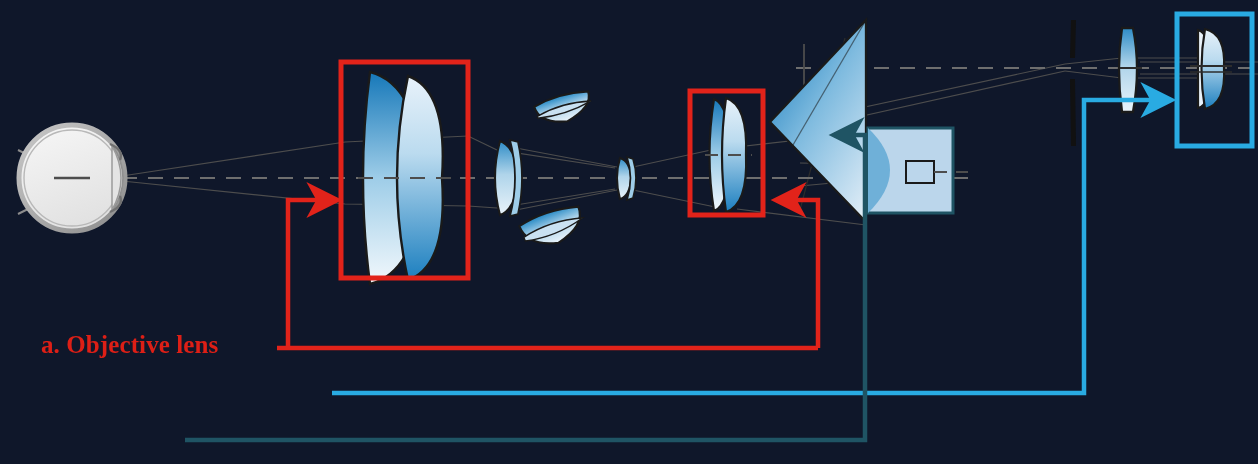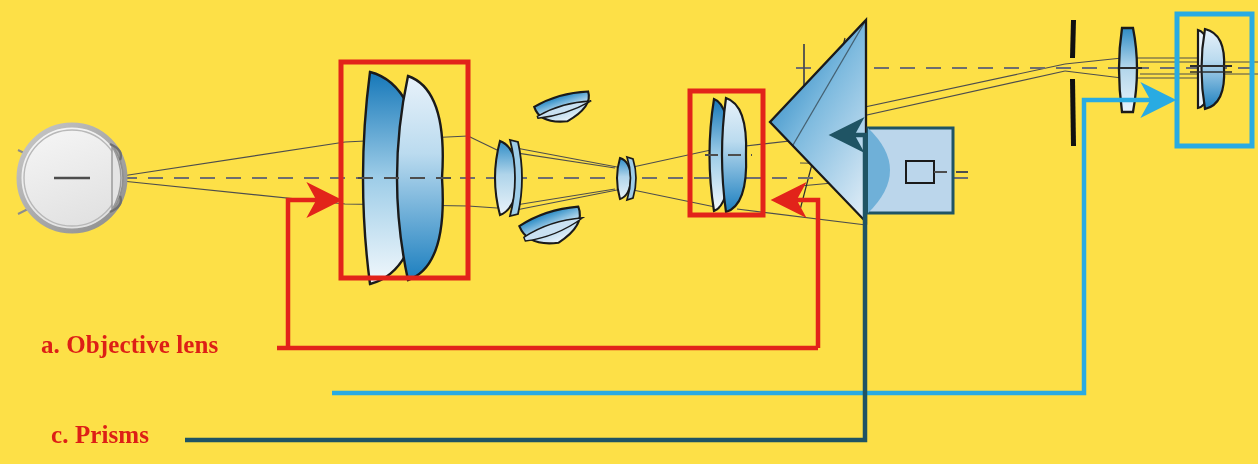--- a/index.html
+++ b/index.html
@@ -8,21 +8,21 @@
     padding: 0;
     background: #ffffff;
   }
   body {
     font-family: "Liberation Serif", serif;
   }
   #stage {
     position: relative;
     width: 1258px;
     height: 464px;
-    background: #fde047;
+    background: #0f172a;
     overflow: hidden;
   }
   #diagram-svg {
     position: absolute;
     left: 0;
     top: 0;
     width: 1258px;
     height: 464px;
     display: block;
   }
@@ -226,16 +226,15 @@
     <path d="M277,348 L818,348" fill="none" stroke="#E2231A" stroke-width="4.5"></path>
     <path d="M818,348 L818,200 L776,200" fill="none" stroke="#E2231A" stroke-width="4.5" marker-end="url(#mRed)"></path>
 
     <path d="M332,393 L1084,393 L1084,100 L1171,100" fill="none" stroke="#29ABE2" stroke-width="4.5" marker-end="url(#mCyan)"></path>
 
     <path d="M185,440 L865,440 L865,135 L834,135" fill="none" stroke="#1F5464" stroke-width="4.5" marker-end="url(#mTeal)"></path>
   </svg>
 
   <div class="legend-layer">
     <div class="legend-label" id="label-objective">a. Objective lens</div>
-    <div class="legend-label" id="label-prisms">c. Prisms</div>
   </div>
 
 </div>
 
 </body></html>

